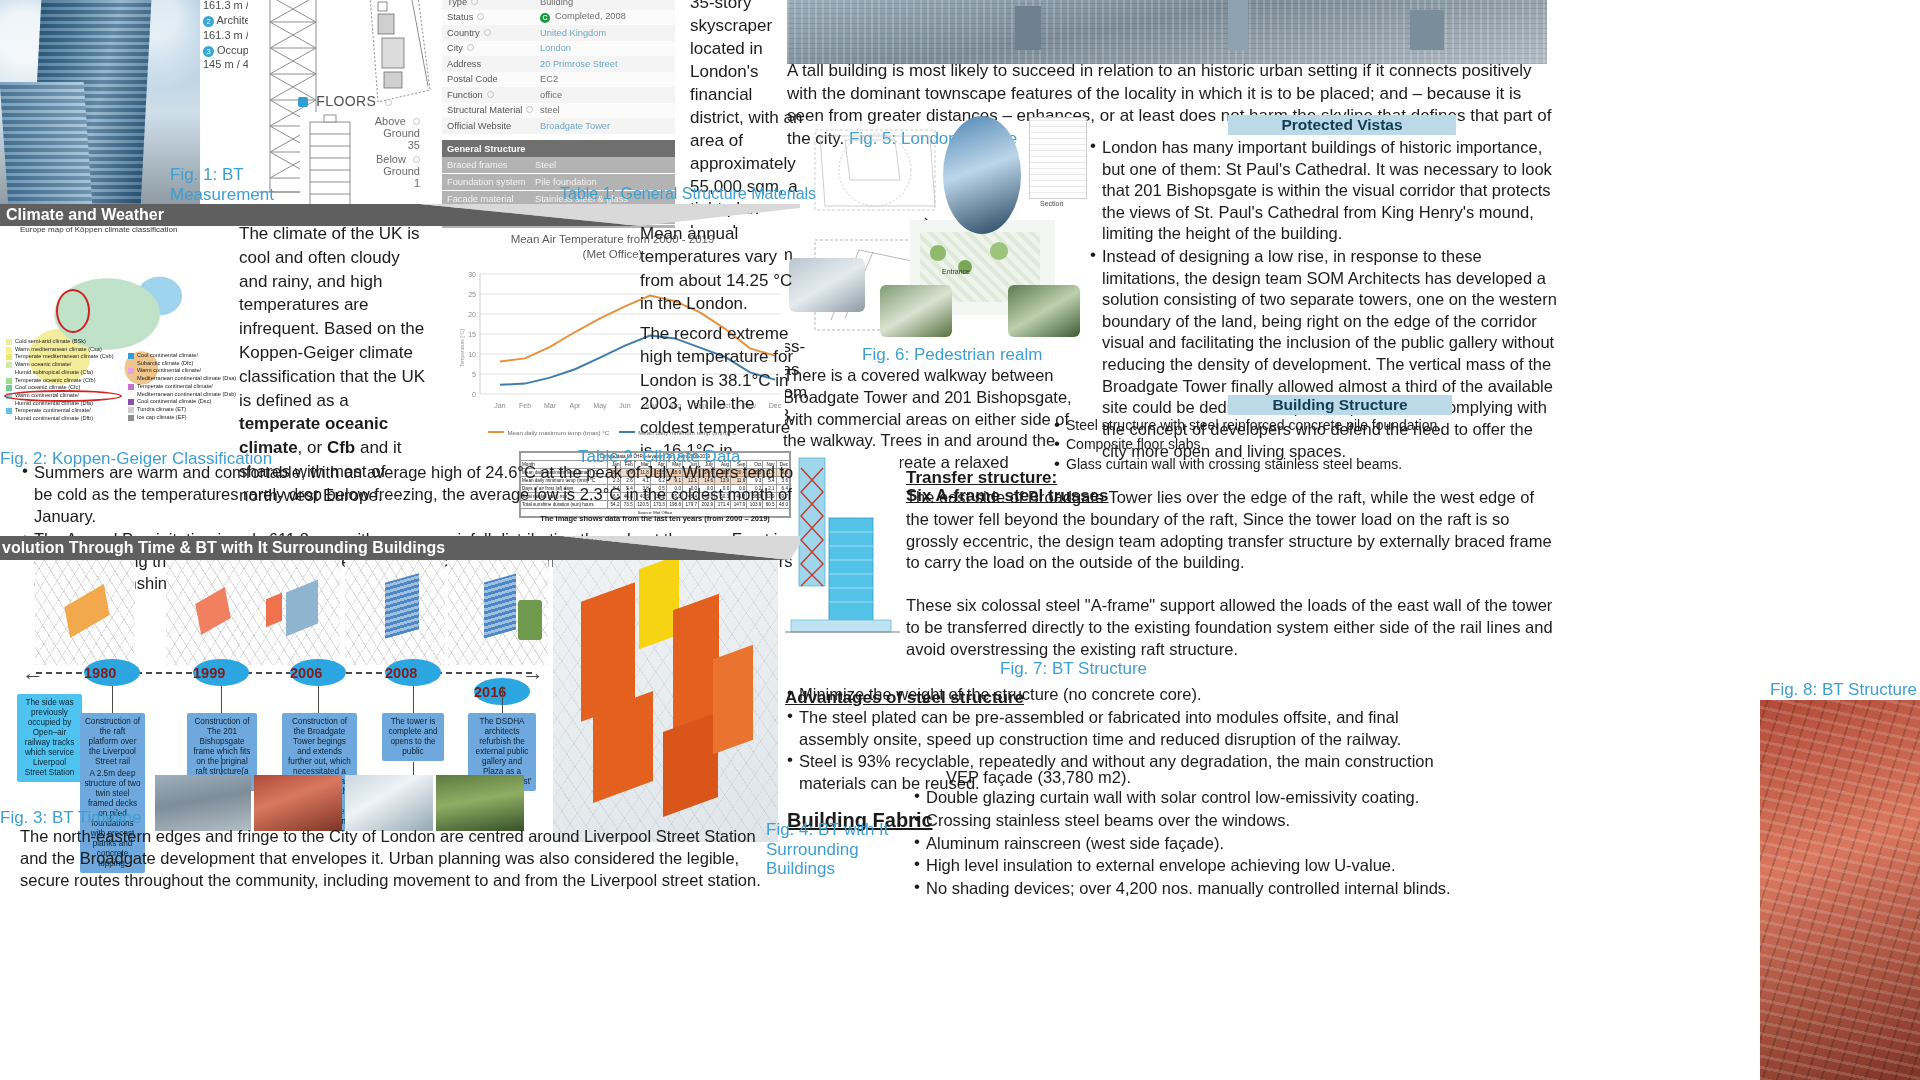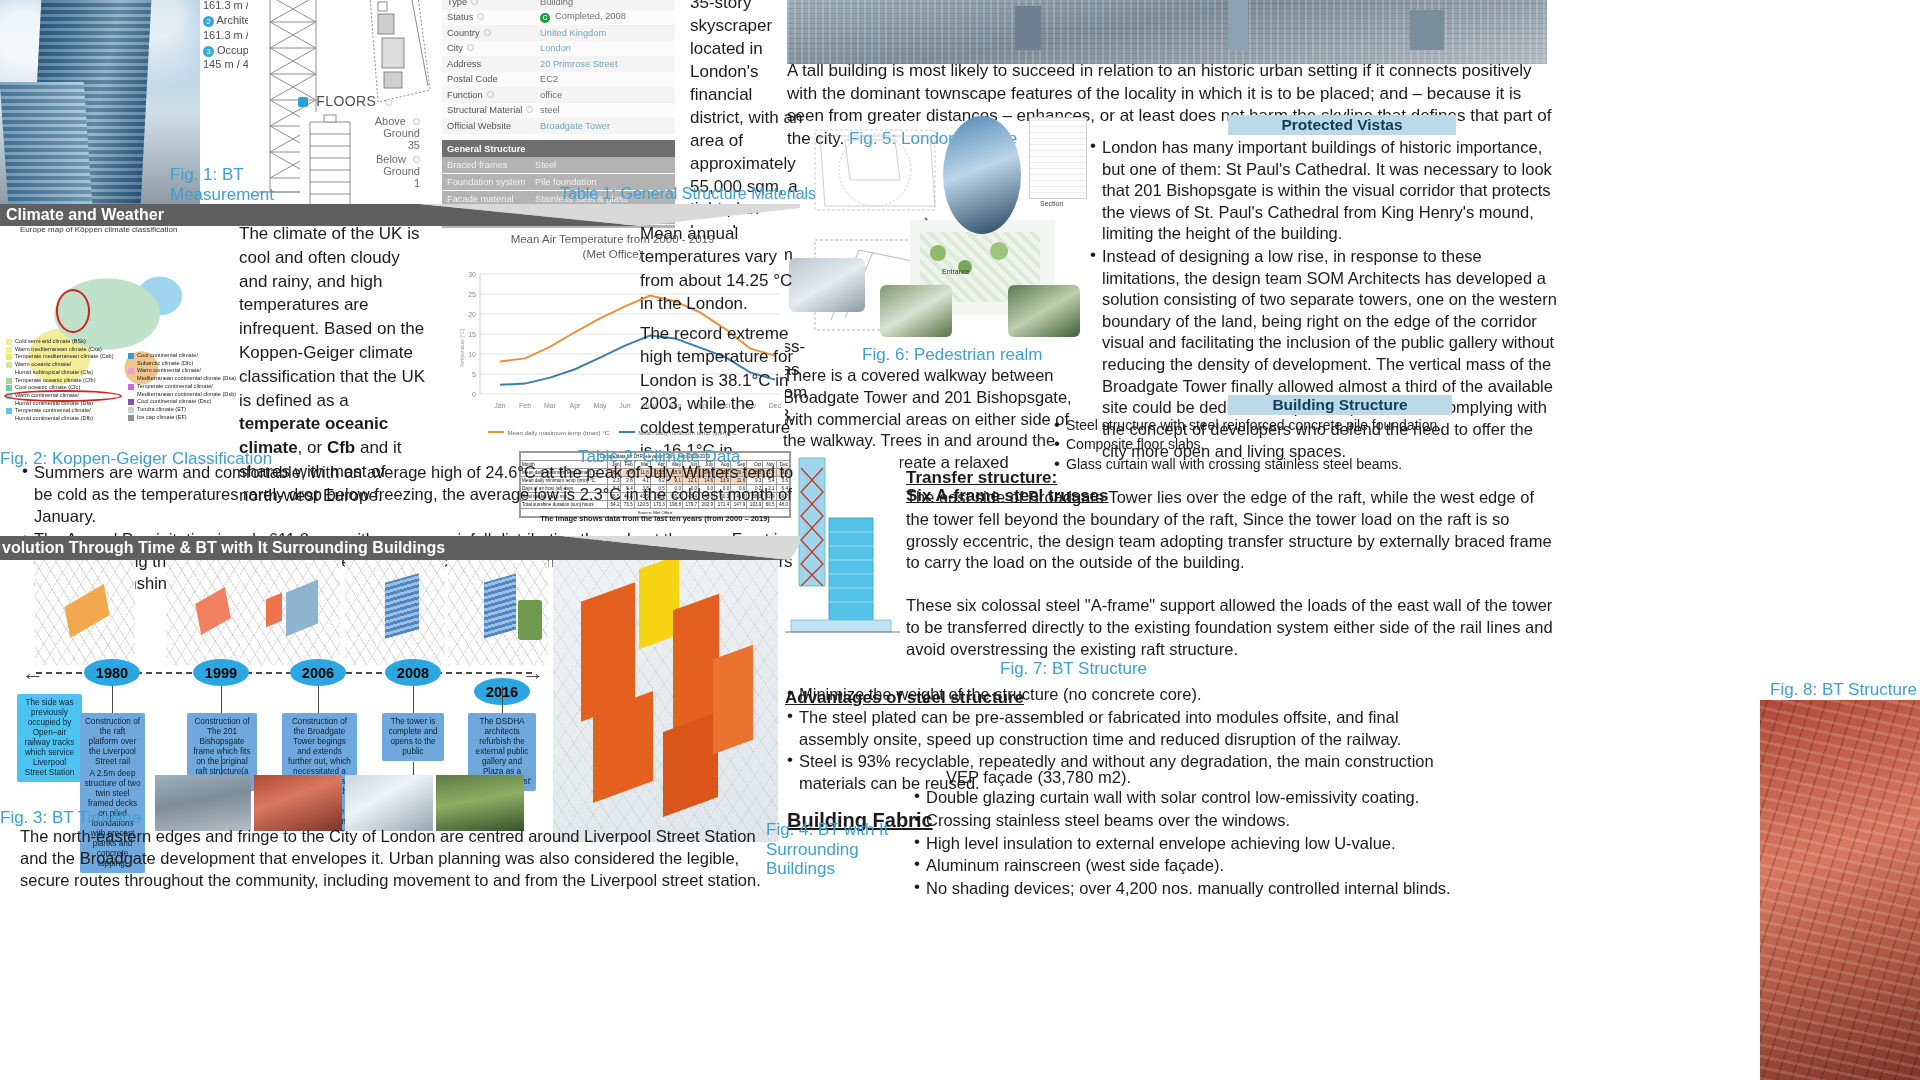--- a/index.html
+++ b/index.html
@@ -125,22 +125,22 @@
      text-align:right; font-weight:normal; white-space:nowrap; }
   .climtbl td.lbl { text-align:left; }
   .climtbl .cap { text-align:center; font-size:4.6px; height:8px; }
   .climtbl .src { text-align:center; font-size:4.2px; background:#fff; }
   .hot1 { background:#f6c9a8; } .hot2 { background:#f2d9c4; }
 
   
   .tl-line { position:absolute; border-top:2px dashed #4a4a4a; }
   .tl-node {
     position:absolute; width:56px;height:27px;border-radius:50%;
-    background:#2ca6e0; color:#000000; font-size:14.5px; font-weight:bold;
-    display:flex;align-items:center;justify-content:center;
+    background:#2ca6e0; color:#7f1d1d; font-size:14.5px; font-weight:bold;
+    display:flex;align-items:center;justify-content:flex-start;
   }
   .tl-stem { position:absolute; width:1px;background:#4a4a4a; }
   .tl-box {
     position:absolute; background:#6fa8dc; color:#0b2233;
     font-size:8.2px; line-height:1.22; text-align:center;
     padding:4px 4px; border-radius:2px;
   }
   .tl-box.light { background:#4fc3f0; }
   .tl-arrow { position:absolute; font-size:22px;color:#4a4a4a;line-height:1; }
 
@@ -463,22 +463,22 @@
     <li>Minimize the weight of the structure (no concrete core).</li>
     <li>The steel plated can be pre-assembled or fabricated into modules offsite, and final assembly onsite, speed up construction time and reduced disruption of the railway.</li>
     <li>Steel is 93% recyclable, repeatedly and without any degradation, the main construction materials can be reused.</li>
   </ul>
 
   <div class="abs ptext bold uline" style="left:787px;top:783px;font-size:20px;">Building Fabric</div>
   <div class="abs ptext" style="left:946px;top:767px;font-size:16.5px;">VEP façade (33,780 m2).</div>
   <ul class="bul abs ptext" style="left:912px;top:787px;width:620px;font-size:16.5px;line-height:1.32;">
     <li>Double glazing curtain wall with solar control low-emissivity coating.</li>
     <li>Crossing stainless steel beams over the windows.</li>
+    <li>Aluminum rainscreen (west side façade).</li>
     <li>High level insulation to external envelope achieving low U-value.</li>
-    <li>Aluminum rainscreen (west side façade).</li>
     <li>No shading devices; over 4,200 nos. manually controlled internal blinds.</li>
   </ul>
 
   <div class="abs caption" style="left:1770px;top:680px;font-size:17px;white-space:nowrap;">Fig. 8: BT Structure</div>
   <div class="ph red" style="left:1760px;top:700px;width:165px;height:380px;">
     <div style="position:absolute;inset:0;
       background:
         repeating-linear-gradient(12deg, rgba(255,255,255,.14) 0 3px, transparent 3px 11px),
         repeating-linear-gradient(-72deg, rgba(0,0,0,.16) 0 2px, transparent 2px 14px);"></div>
   </div>

